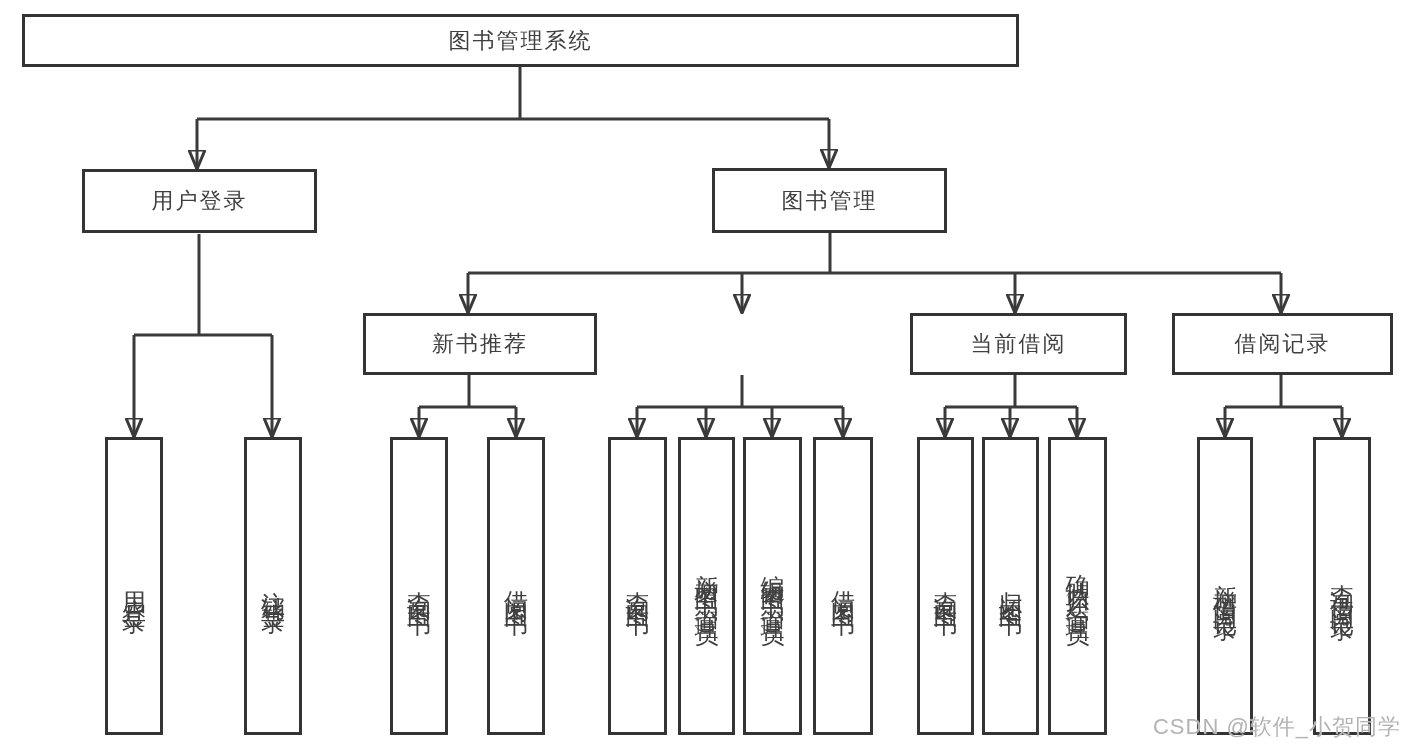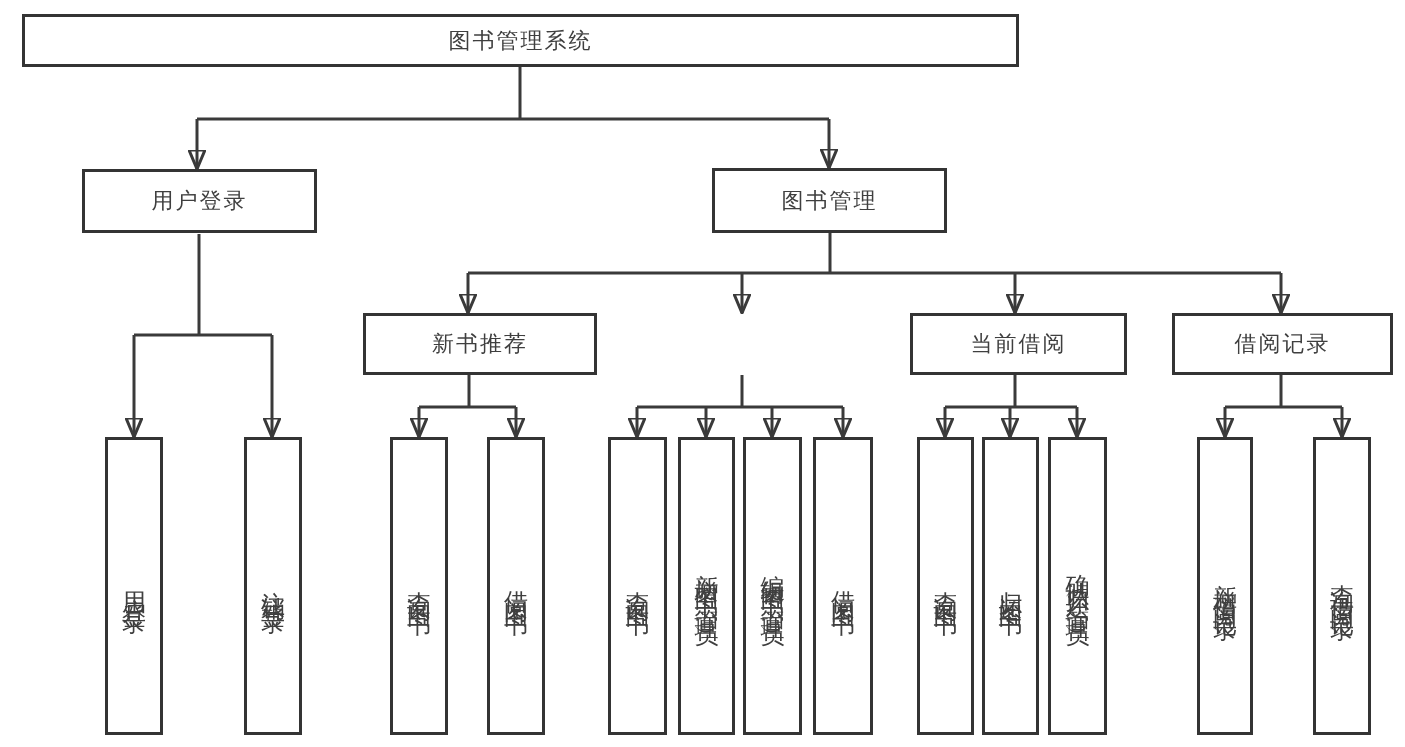--- a/index.html
+++ b/index.html
@@ -177,14 +177,15 @@
   <div id="n-cb-confirm" class="node leaf">
     <span class="label">确认归还（管理员）</span>
   </div>
   <div id="n-br-add" class="node leaf">
     <span class="label">新增借阅记录</span>
   </div>
   <div id="n-br-query" class="node leaf">
     <span class="label">查询借阅记录</span>
   </div>
 
+  <div class="watermark">CSDN @软件_小贺同学</div>
 
 </div>
 
 </body></html>

